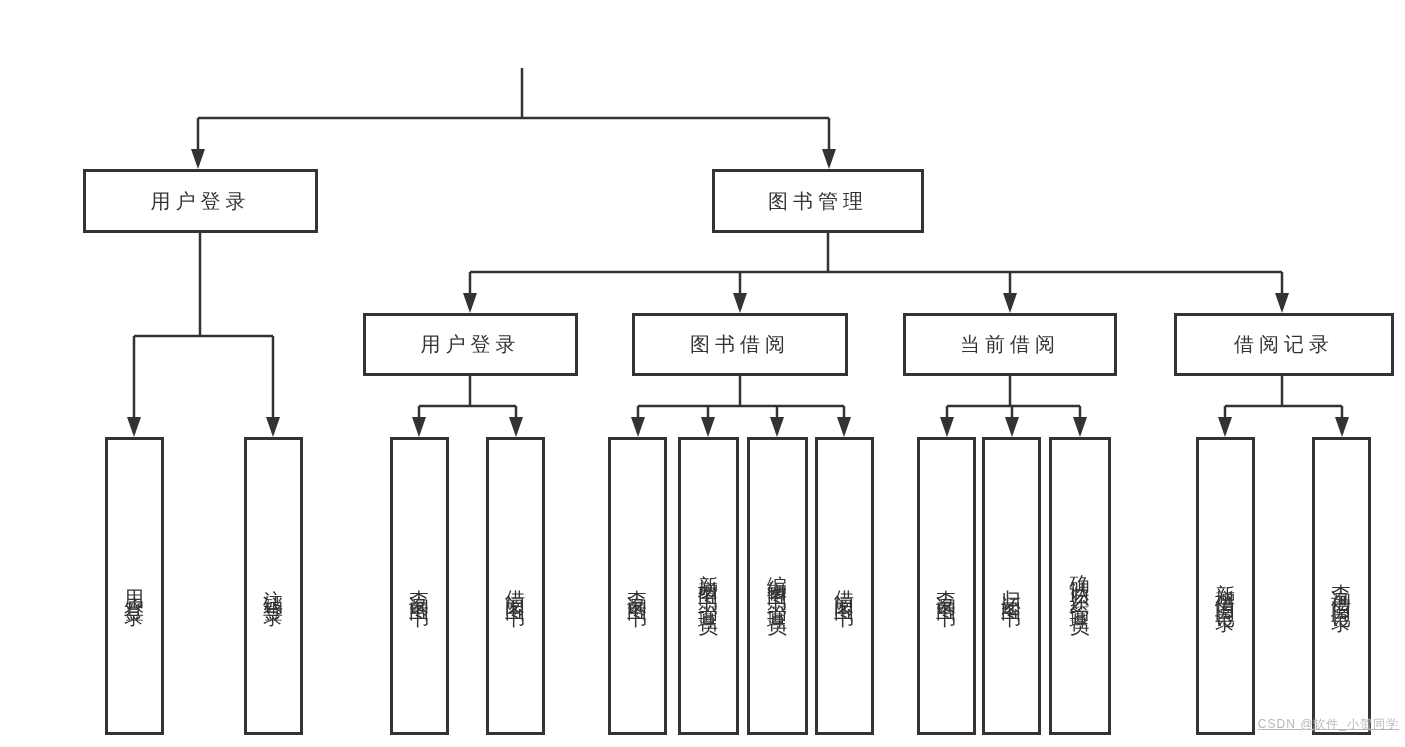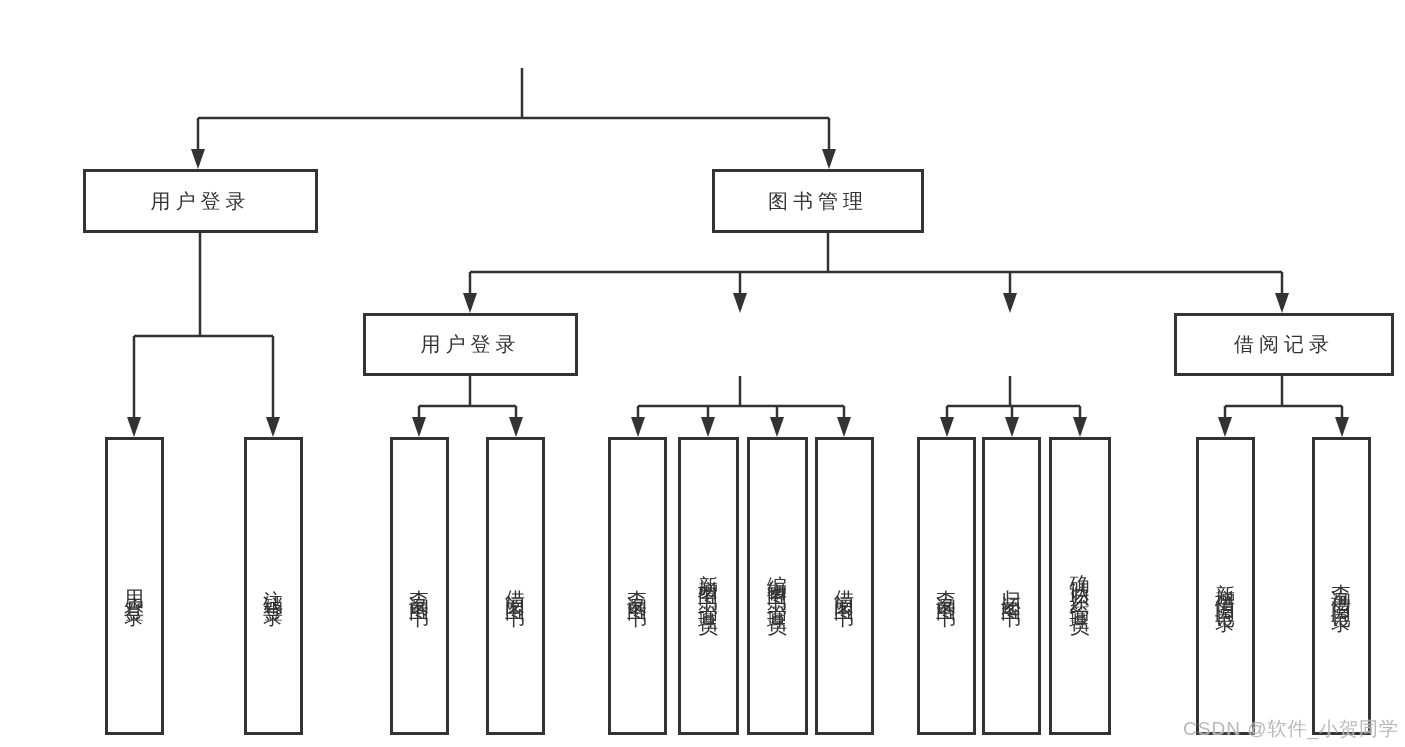--- a/index.html
+++ b/index.html
@@ -15,22 +15,22 @@
   }
   .box.root{border-width:2px;}
   .box .vtext{
     writing-mode:vertical-rl;text-orientation:mixed;
     letter-spacing:6px;line-height:1;font-size:20px;
   }
   .leaf{width:59px;height:298px;top:437px;}
   .lvl2{top:169px;height:64px;}
   .lvl3{top:313px;height:63px;}
   #watermark{
-    position:absolute;right:6px;top:716px;font-size:19px;letter-spacing:1px;
-    color:rgba(166,166,166,0.8);text-shadow:0 0 2px #ffffff;white-space:nowrap;
+    position:absolute;right:6px;top:716px;font-size:12px;letter-spacing:1px;
+    color:rgba(166,166,166,0.8);text-shadow:0 0 2px #ffffff;white-space:nowrap;text-decoration:underline;
   }
 </style>
 </head>
 <body>
 
 <div id="canvas">
 
   <svg id="connectors" viewBox="0 0 1405 747" xmlns="http://www.w3.org/2000/svg" stroke="#333333" stroke-width="2.5" fill="#333333">
     <g>
       <line x1="522" y1="68" x2="522" y2="118"></line>
@@ -98,20 +98,22 @@
       <line x1="1342" y1="406" x2="1342" y2="433"></line>
       <polygon points="1335,417 1349,417 1342,437" stroke="none"></polygon>
     </g>
   </svg>
 
 
   <div class="box lvl2" style="left:83px;width:235px">用户登录</div>
   <div class="box lvl2" style="left:712px;width:212px">图书管理</div>
 
   <div class="box lvl3" style="left:363px;width:215px">用户登录</div>
+  <div class="box lvl3" style="left:632px;width:216px">图书借阅</div>
+  <div class="box lvl3" style="left:903px;width:214px">当前借阅</div>
   <div class="box lvl3" style="left:1174px;width:220px">借阅记录</div>
 
   <div class="box leaf" style="left:105px">
     <span class="vtext">用户登录</span>
   </div>
   <div class="box leaf" style="left:244px">
     <span class="vtext">注销登录</span>
   </div>
 
   <div class="box leaf" style="left:390px">

